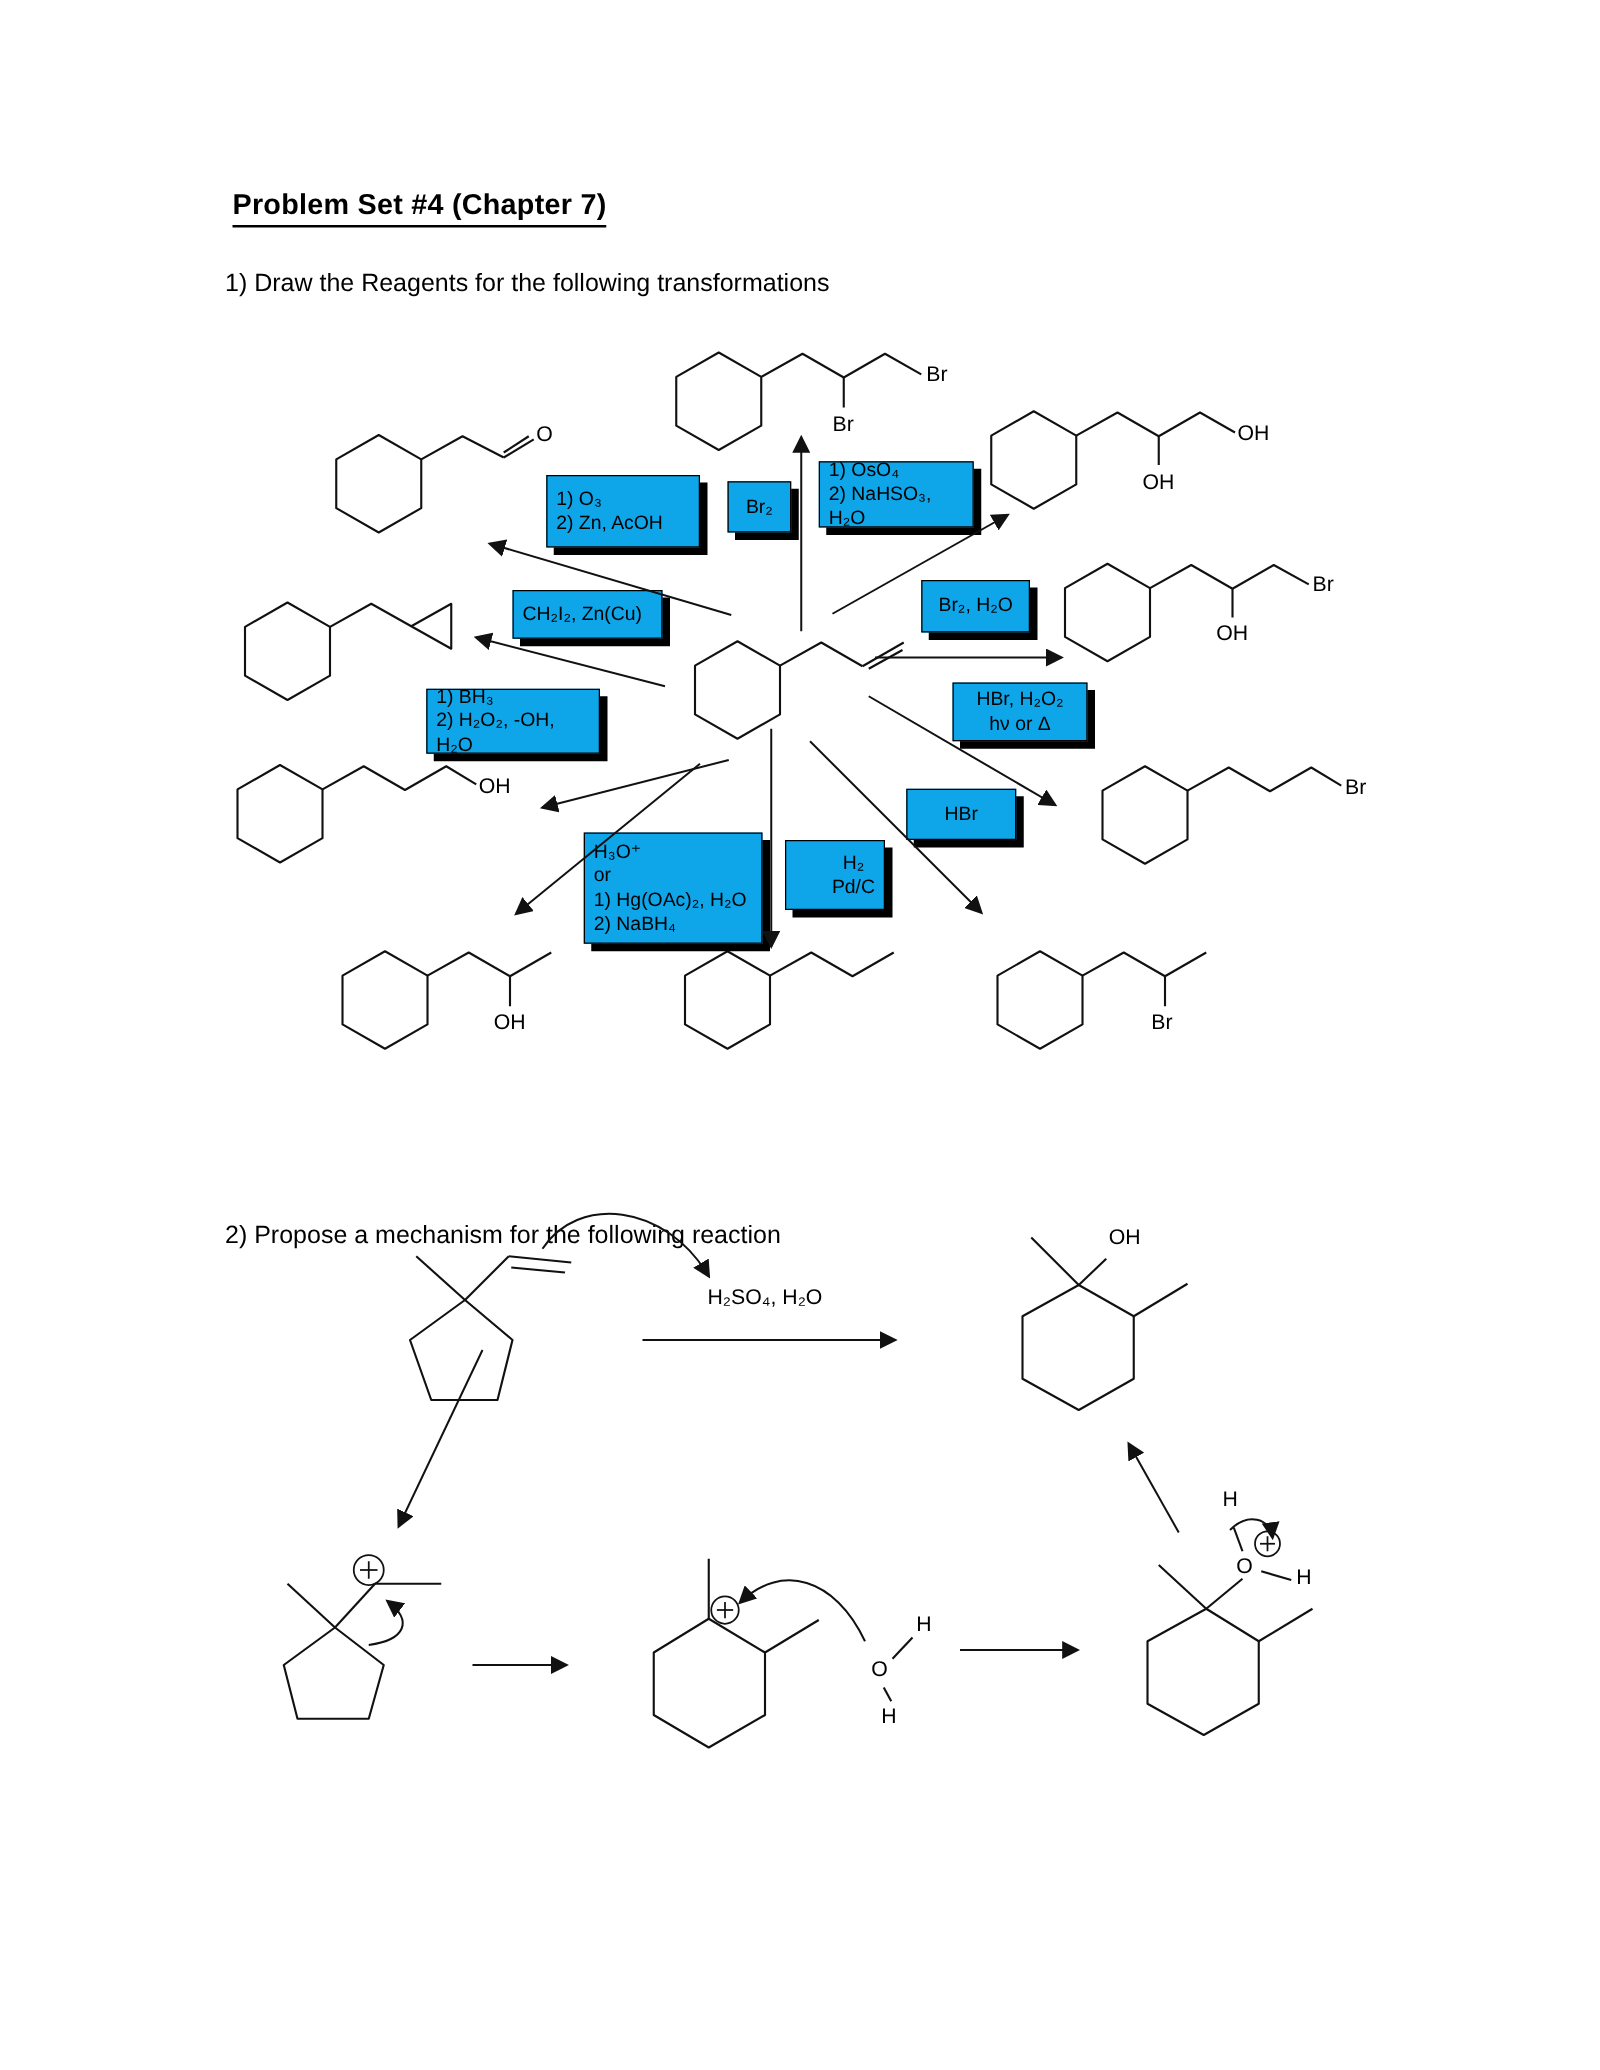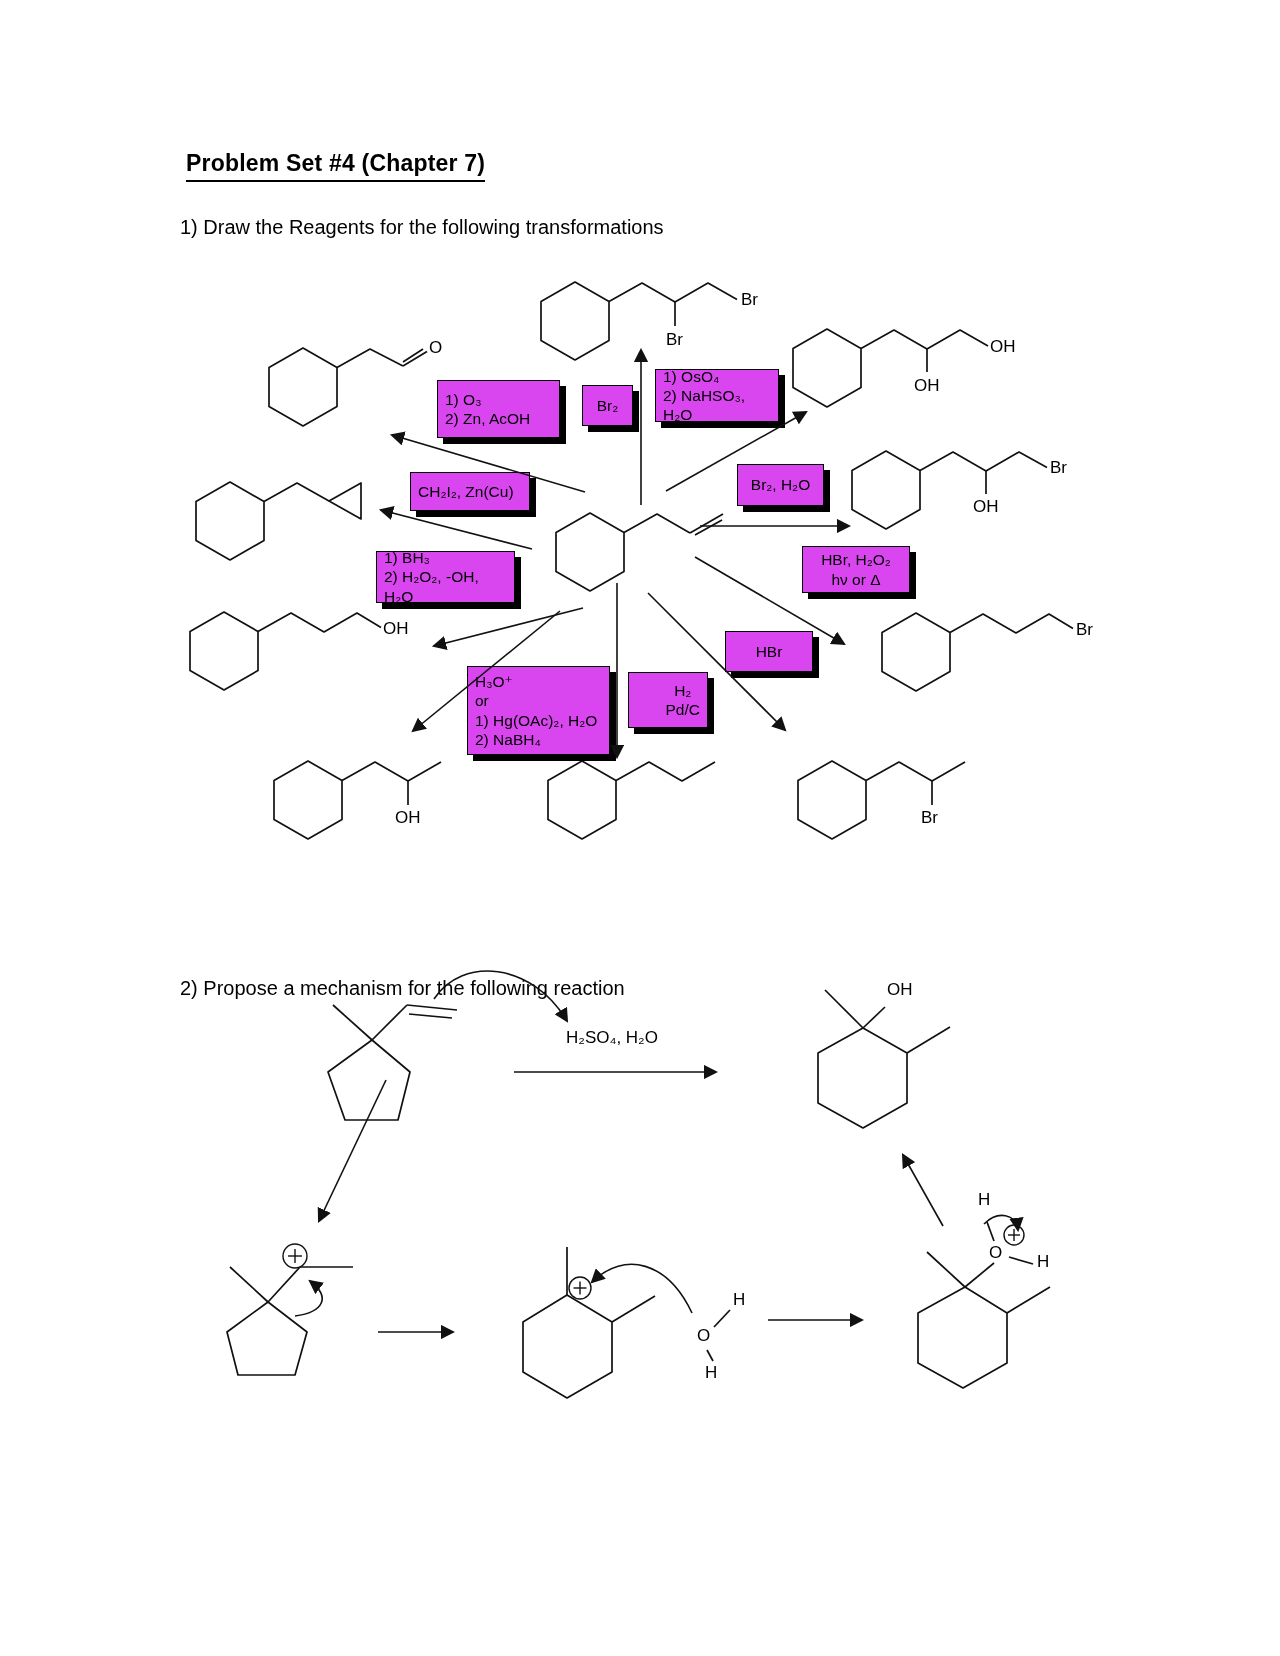--- a/index.html
+++ b/index.html
@@ -15,21 +15,21 @@
   .question{position:absolute;font-size:20px;}
   #q1-text{left:180px;top:216px;}
   #q2-text{left:180px;top:932px;margin-top:45px;}
   svg.layer{position:absolute;left:0;top:0;}
   #arrow-layer{pointer-events:none;z-index:3;}
   #mol-layer{z-index:0;}
   .bond{stroke:#111;stroke-width:1.7;fill:none;stroke-linejoin:round;}
   .arr{stroke:#111;stroke-width:1.6;fill:none;}
   .charge{stroke:#111;stroke-width:1.4;fill:none;}
   .rbox{
-    position:absolute;z-index:2;background:#d946ef;border:1.8px solid #000;
+    position:absolute;z-index:2;background:#0ea5e9;border:1.8px solid #000;
     box-shadow:6px 6px 0 #000;display:flex;align-items:center;
     font-size:15.5px;line-height:1.24;box-sizing:border-box;
   }
   .rbox .txt{white-space:pre-line;padding:2px 7px;}
   .rbox.center{justify-content:center;text-align:center;}
   .alabel{position:absolute;z-index:1;font-size:17px;white-space:nowrap;}
 </style>
 </head>
 <body>
 
@@ -172,25 +172,25 @@
   <div class="rbox" style="left:655px;top:369px;width:124px;height:53px;">
     <span class="txt">1) OsO₄
 2) NaHSO₃, H₂O</span>
   </div>
   <div class="rbox" style="left:410px;top:472px;width:120px;height:39px;">
     <span class="txt">CH₂I₂, Zn(Cu)</span>
   </div>
   <div class="rbox center" style="left:737px;top:464px;width:87px;height:42px;text-align:center;">
     <span class="txt">Br₂, H₂O</span>
   </div>
-  <div class="rbox" style="left:376px;top:551px;width:139px;height:52px;">
+  <div class="rbox" style="left:341px;top:551px;width:139px;height:52px;">
     <span class="txt">1) BH₃
 2) H₂O₂, -OH, H₂O</span>
   </div>
-  <div class="rbox center" style="left:762px;top:546px;width:108px;height:47px;margin-left:40px;">
+  <div class="rbox center" style="left:762px;top:546px;width:108px;height:47px;">
     <span class="txt">HBr, H₂O₂
 hν or Δ</span>
   </div>
   <div class="rbox center" style="left:725px;top:631px;width:88px;height:41px;">
     <span class="txt">HBr</span>
   </div>
   <div class="rbox" style="left:467px;top:666px;width:143px;height:89px;">
     <span class="txt">H₃O⁺
 or
 1) Hg(OAc)₂, H₂O

